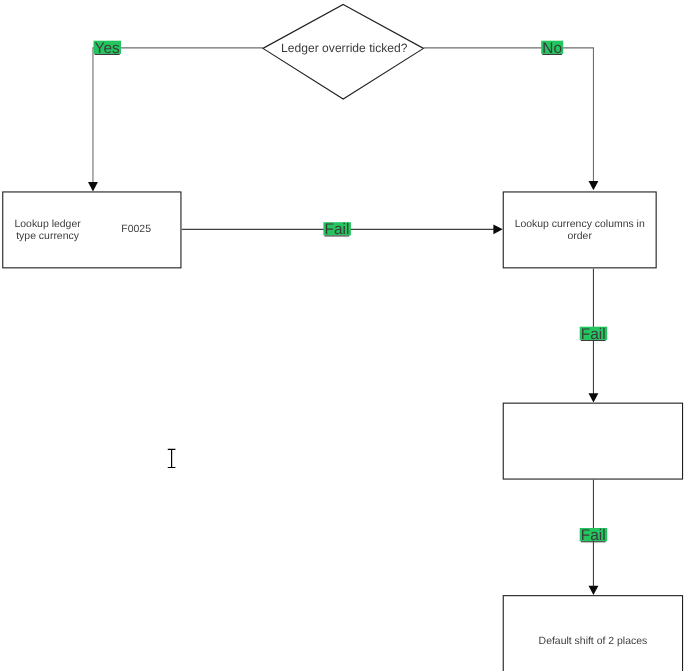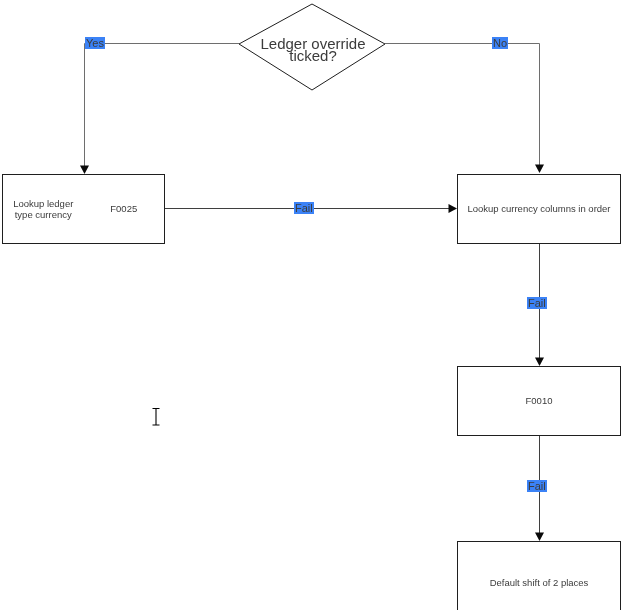--- a/index.html
+++ b/index.html
@@ -33,39 +33,40 @@
     justify-content: center;
     text-align: center;
     font-size: 9.5px;
     line-height: 11.5px;
     color: #3b3b3b;
   }
   .node-line { width: 100%; }
   .bold { font-weight: normal; }
   .edge-label {
     position: absolute;
-    font-size: 11px;
+    font-size: 14px;
     line-height: 12px;
     color: #3b3b3b;
-    background: #3b82f6;
+    background: #22c55e;
     padding: 0 1px;
     white-space: nowrap;
+    text-decoration: underline;
   }
   .decision-label {
     position: absolute;
     left: 252px;
     top: 38px;
     width: 122px;
     text-align: center;
-    font-size: 15px;
+    font-size: 11px;
     line-height: 12px;
     color: #3b3b3b;
   }
   #box-ledger-type   { left: 2px;   top: 174px; width: 163px; height: 70px; }
-  #box-curr-columns  { left: 457px; top: 174px; width: 164px; height: 70px; padding: 0 4px; }
+  #box-curr-columns  { left: 457px; top: 174px; width: 140px; height: 70px; padding: 0 4px; }
   #box-company       { left: 457px; top: 366px; width: 164px; height: 70px; }
   #box-default       { left: 457px; top: 541px; width: 164px; height: 84px; }
   #label-yes   { left: 85px;  top: 37px; }
   #label-no    { left: 492px; top: 37px; }
   #label-fail1 { left: 294px; top: 202px; }
   #label-fail2 { left: 527px; top: 297px; }
   #label-fail3 { left: 527px; top: 480px; }
   #ibeam-cursor {
     position: absolute;
     left: 151px;
@@ -109,21 +110,20 @@
   <div class="node" id="box-ledger-type">
     <div class="node-line">Lookup ledger type currency</div>
     <div class="node-line bold">F0025</div>
   </div>
 
   <div class="node" id="box-curr-columns">
     <div class="node-line">Lookup currency columns in order</div>
   </div>
 
   <div class="node" id="box-company">
-    <div class="node-line bold">F0010</div>
   </div>
 
   <div class="node" id="box-default">
     <div class="node-line">Default shift of 2 places</div>
   </div>
 
   <svg id="ibeam-cursor" width="10" height="20" viewBox="0 0 10 20">
     <path d="M1.5 1.5 H8.5 M5 1.5 V18 M1.5 18 H8.5" fill="none" stroke="#000000" stroke-width="1.1"></path>
   </svg>
 

